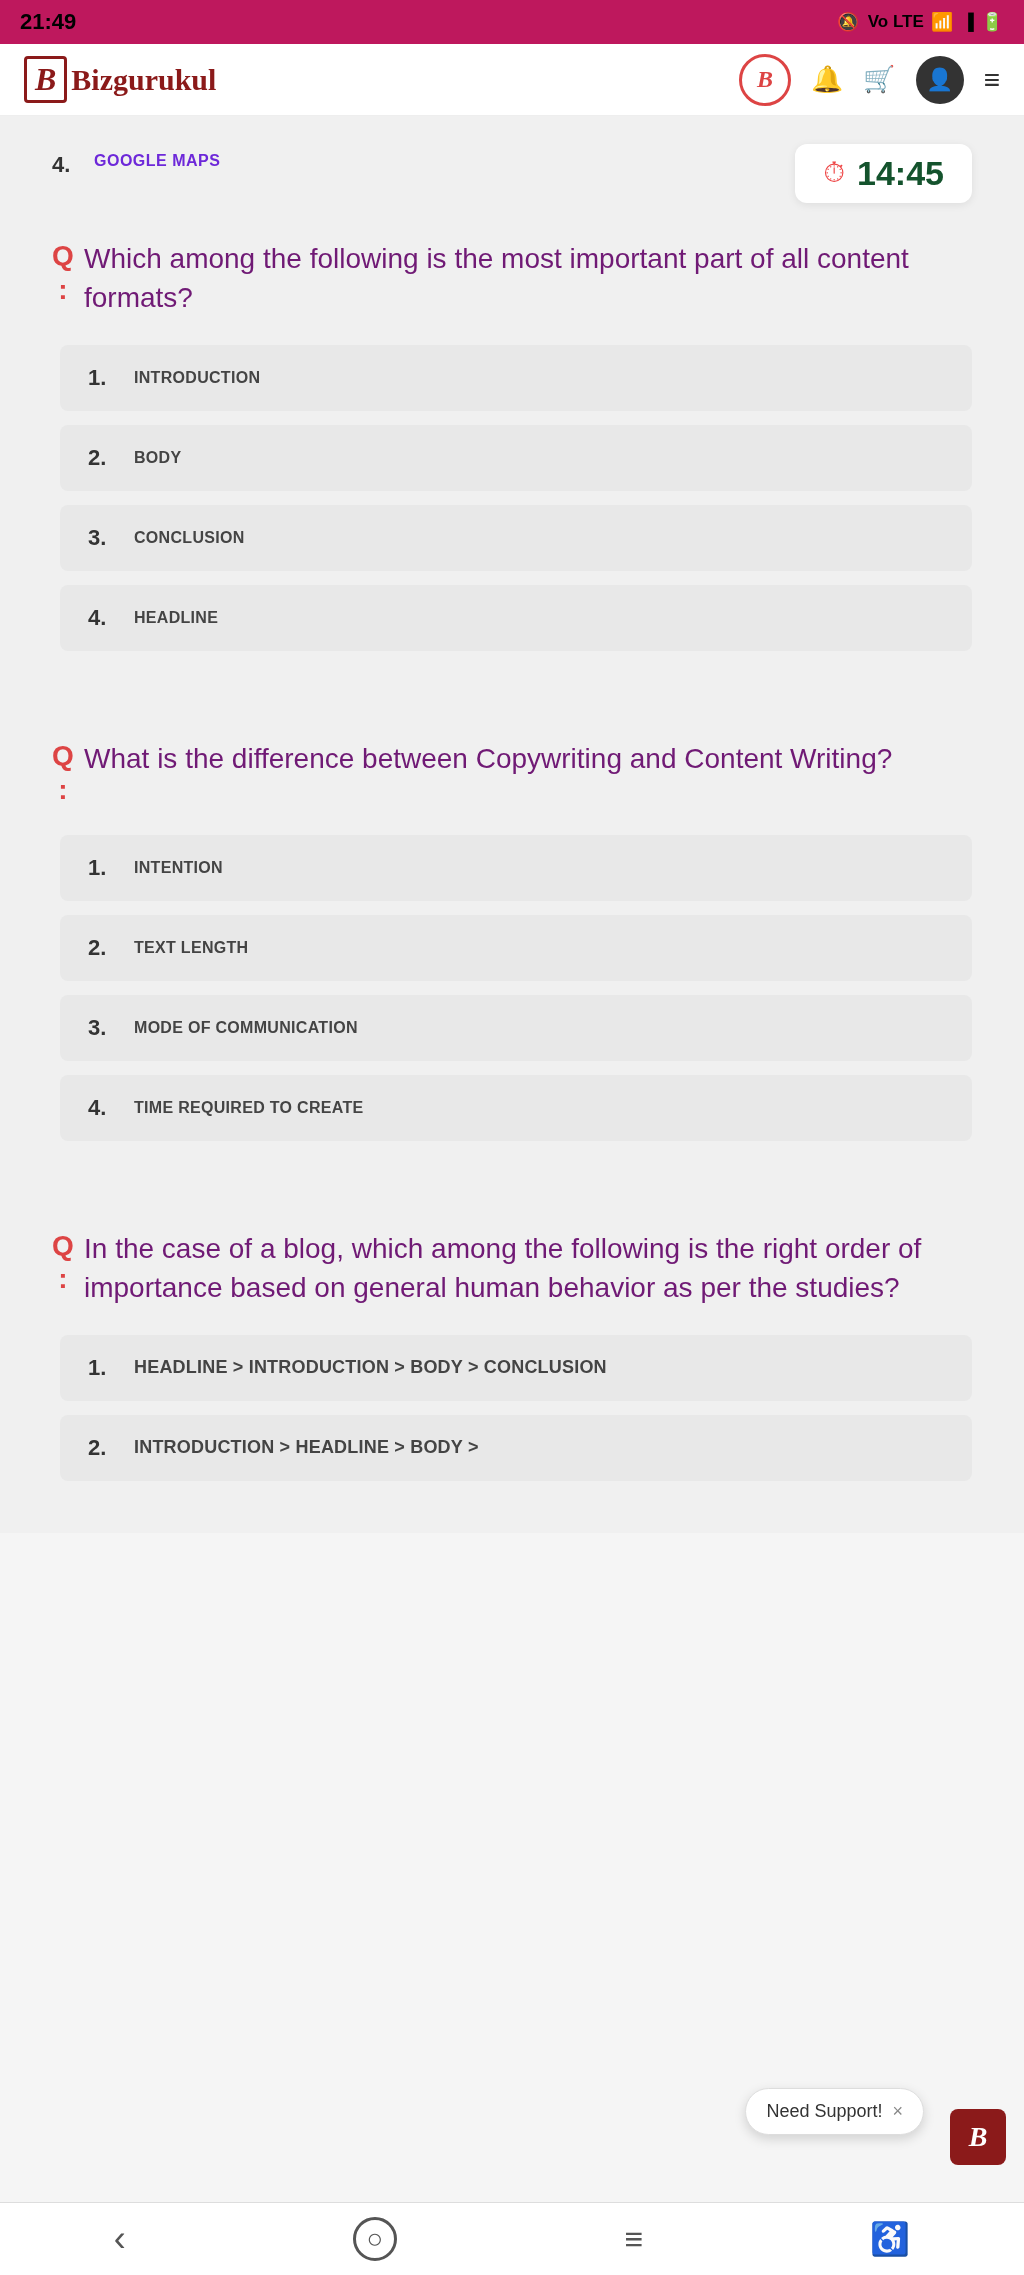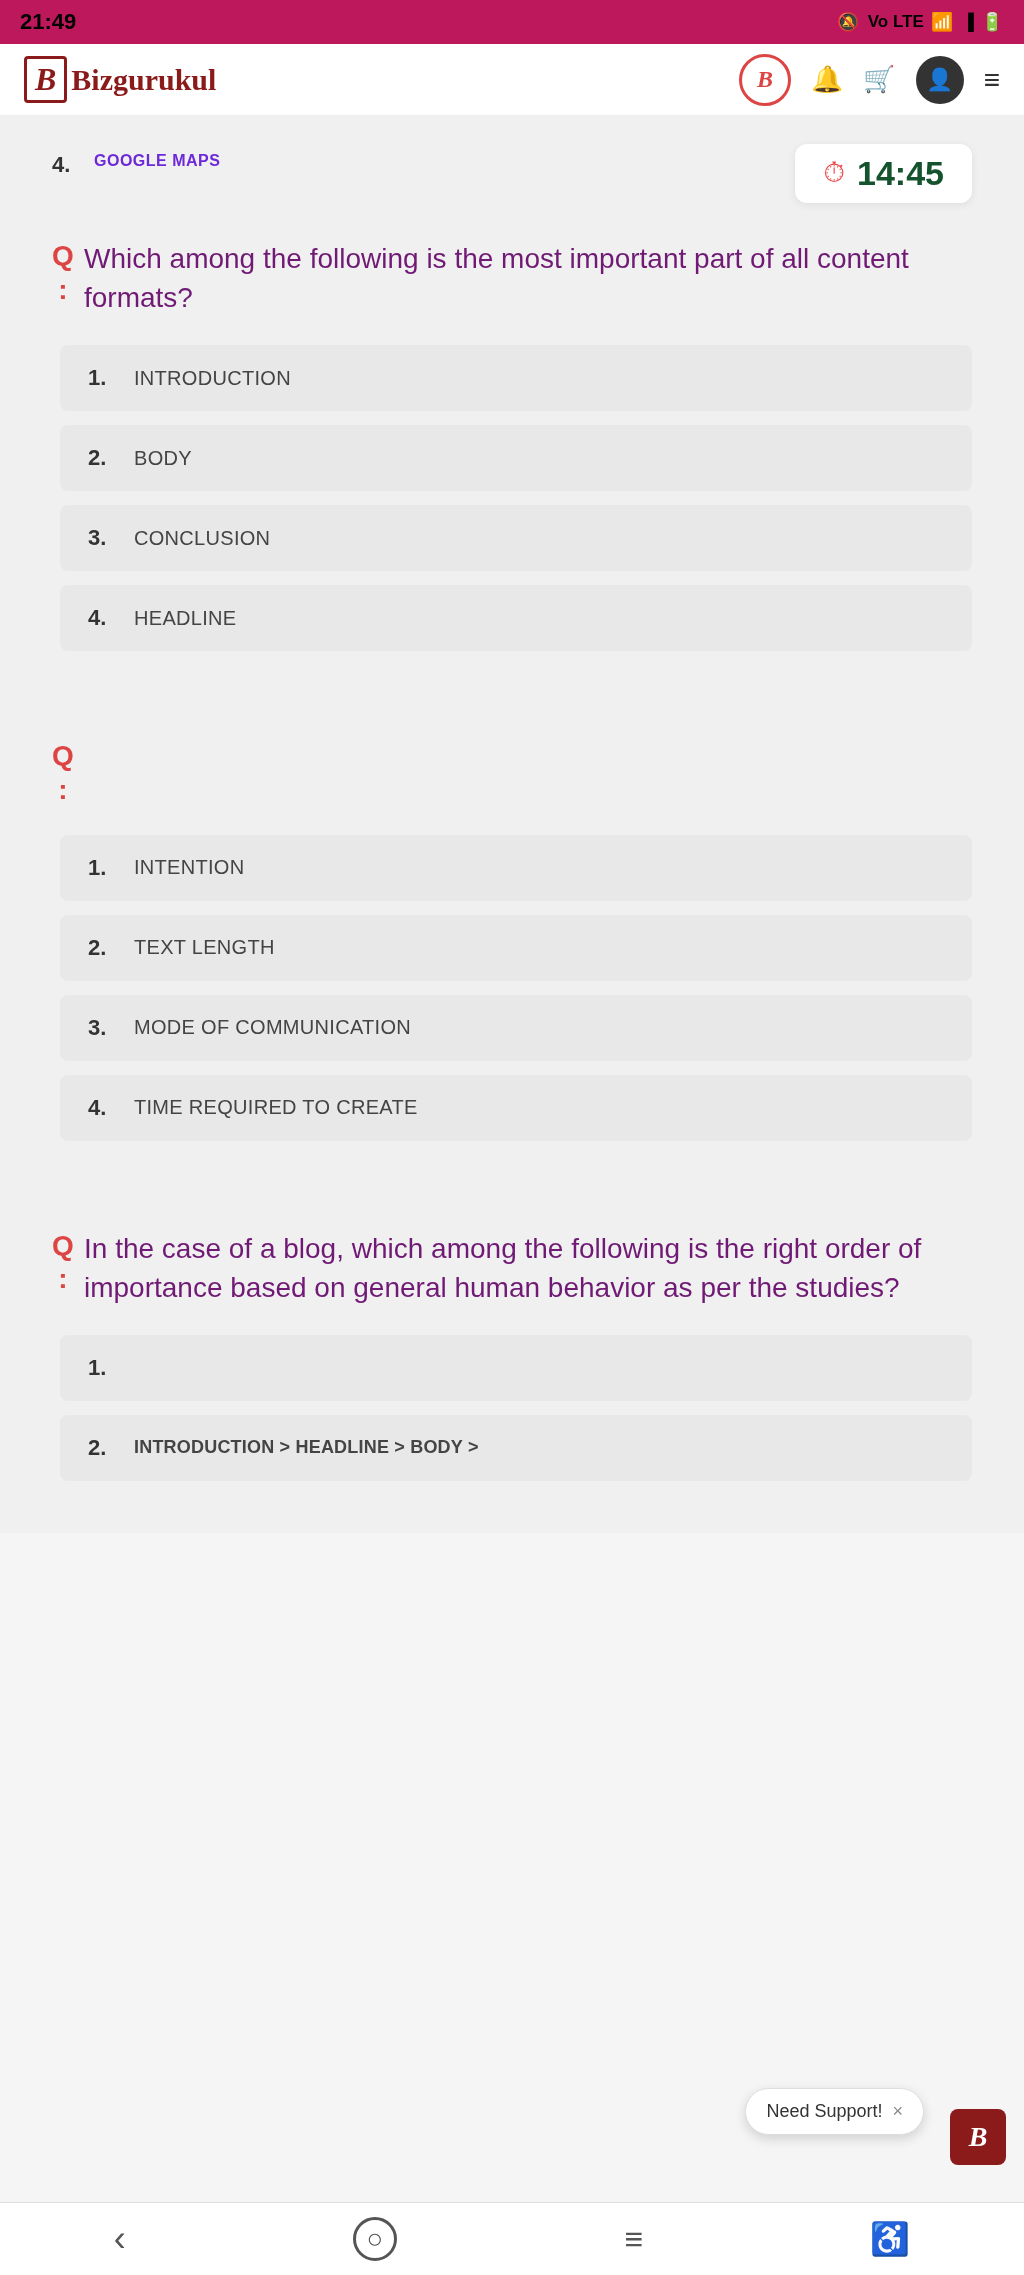--- a/index.html
+++ b/index.html
@@ -186,22 +186,22 @@
       gap: 22px;
       cursor: pointer;
     }
     .option-num {
       font-size: 22px;
       font-weight: 700;
       color: #333;
       min-width: 24px;
     }
     .option-text {
-      font-size: 20px;
-      font-weight: 400;
+      font-size: 16px;
+      font-weight: 700;
       color: #444;
       letter-spacing: 0.3px;
       text-transform: uppercase;
     }
 
     
     .section-divider {
       height: 28px;
     }
 
@@ -339,20 +339,21 @@
   </div>
 
   <div class="section-divider"></div>
 
   <div class="question-block">
     <div class="question-header">
       <div class="q-label">
         <span>Q</span>
         <span>:</span>
       </div>
+      <span class="question-text">What is the difference between Copywriting and Content Writing?</span>
     </div>
     <div class="options-list">
       <div class="option-item">
         <span class="option-num">1.</span>
         <span class="option-text">INTENTION</span>
       </div>
       <div class="option-item">
         <span class="option-num">2.</span>
         <span class="option-text">TEXT LENGTH</span>
       </div>
@@ -373,20 +374,21 @@
     <div class="question-header">
       <div class="q-label">
         <span>Q</span>
         <span>:</span>
       </div>
       <span class="question-text">In the case of a blog, which among the following is the right order of importance based on general human behavior as per the studies?</span>
     </div>
     <div class="options-list">
       <div class="option-item">
         <span class="option-num">1.</span>
+        <span class="option-text-normal">HEADLINE &gt; INTRODUCTION &gt; BODY &gt; CONCLUSION</span>
       </div>
       <div class="option-item" style="position:relative;">
         <span class="option-num">2.</span>
         <span class="option-text-normal">INTRODUCTION &gt; HEADLINE &gt; BODY &gt;</span>
       </div>
     </div>
   </div>
 
 </div>
 

